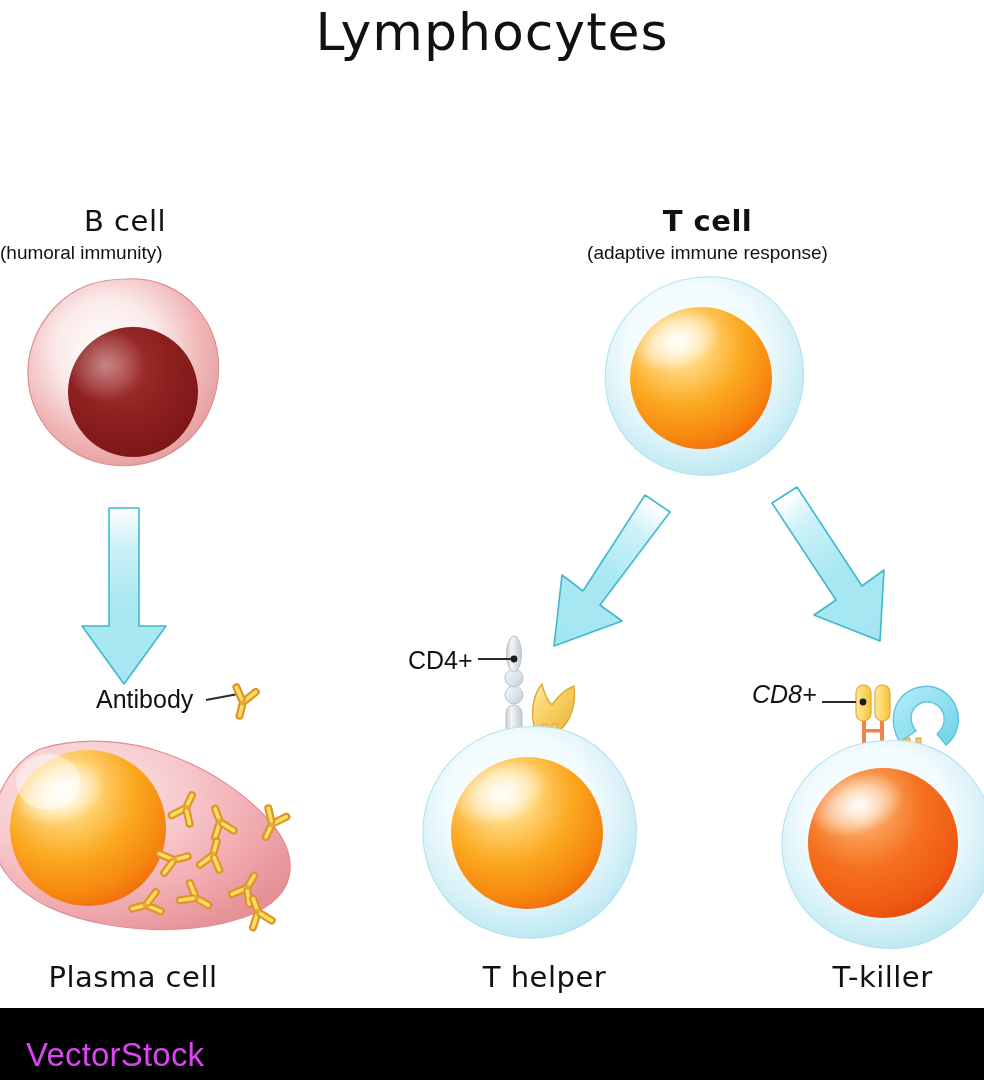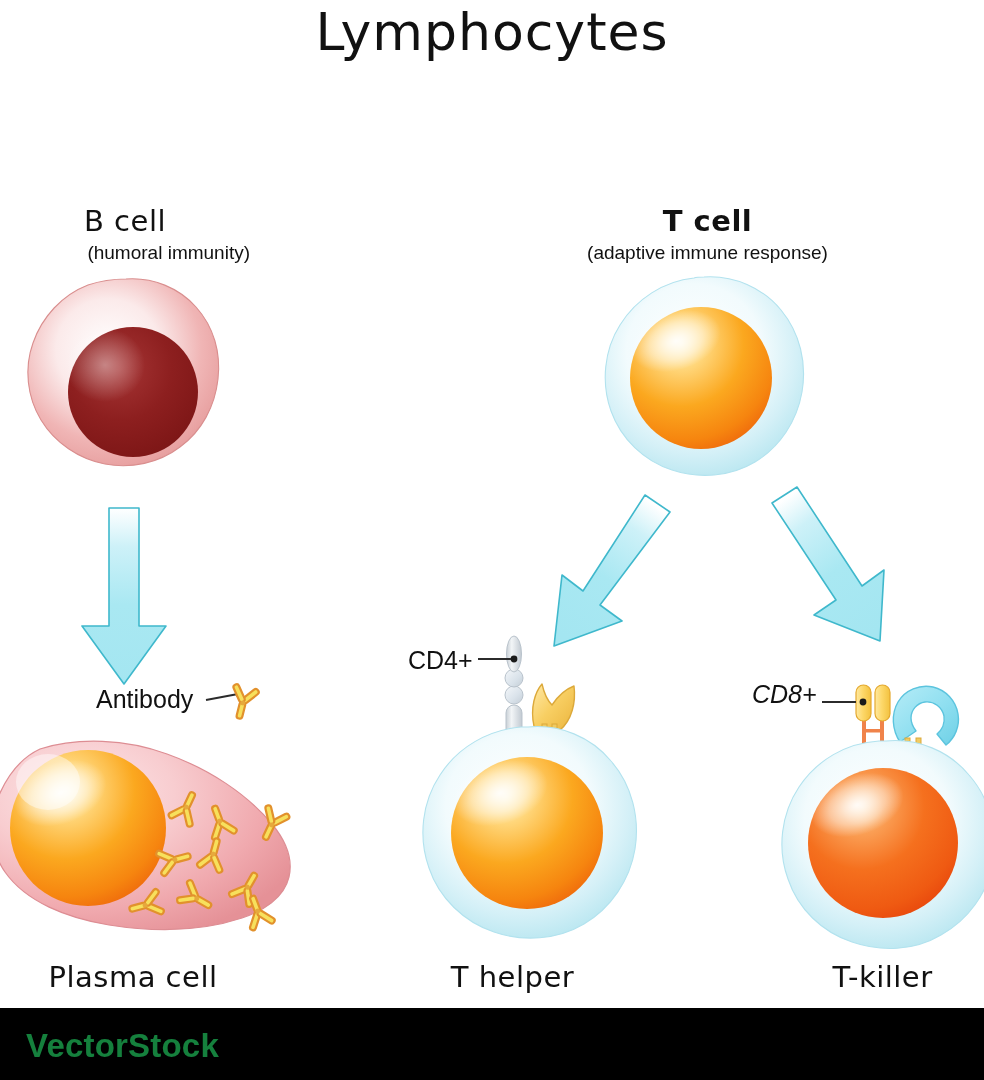--- a/index.html
+++ b/index.html
@@ -47,21 +47,21 @@
     letter-spacing: 1px;
   }
 
   #bcell-title {
     left: 0; top: 207px; width: 250px;
     text-align: center;
     font-size: 29px;
   }
   #bcell-sub {
     left: 0; top: 243px; width: 250px;
-    text-align: right;
+    text-align: left;
     font-size: 19px;
   }
   #tcell-title {
     left: 555px; top: 207px; width: 305px;
     text-align: center;
     font-size: 29px;
     font-weight: bold;
   }
   #tcell-sub {
     left: 535px; top: 243px; width: 345px;
@@ -82,44 +82,44 @@
     font-size: 25px;
     font-style: italic;
   }
 
   #lbl-plasma {
     left: 28px; top: 963px; width: 210px;
     text-align: center;
     font-size: 29px;
   }
   #lbl-thelper {
-    left: 410px; top: 963px; width: 205px;
+    left: 442px; top: 963px; width: 205px;
     text-align: center;
     font-size: 29px;
   }
   #lbl-tkiller {
     left: 785px; top: 963px; width: 195px;
     text-align: center;
     font-size: 29px;
   }
 
   
   #footer {
     position: absolute;
     left: 0; bottom: 0;
     width: 984px;
     height: 72px;
     background: #000000;
   }
   #footer-brand {
     position: absolute;
-    left: 26px; top: 19px;
-    color: #15803d;
+    left: 26px; top: 28px;
+    color: #d946ef;
     font-size: 33px;
-    font-weight: 700;
+    font-weight: 400;
     font-family: "Liberation Sans", sans-serif;
     letter-spacing: .2px;
   }
   #footer-url {
     position: absolute;
     right: 22px; top: 26px;
     color: #ffffff;
     font-size: 24px;
     font-weight: 700;
     font-family: "Liberation Sans", sans-serif;

